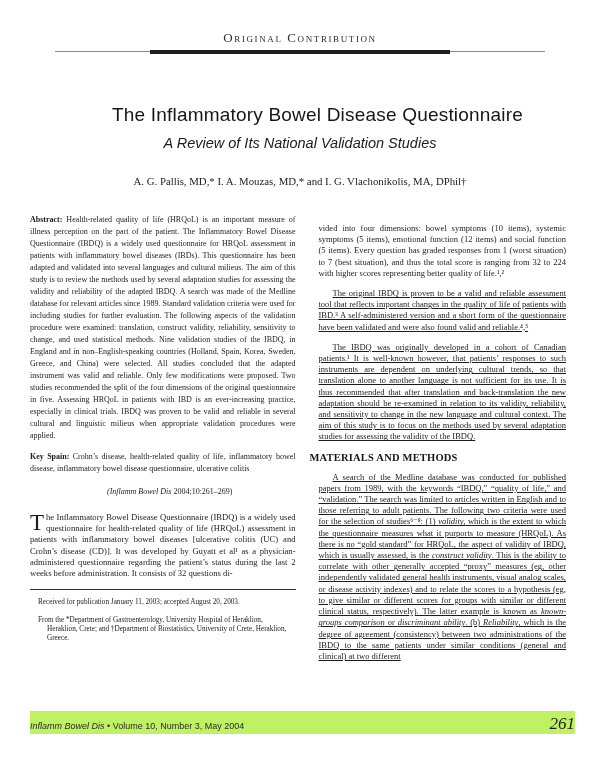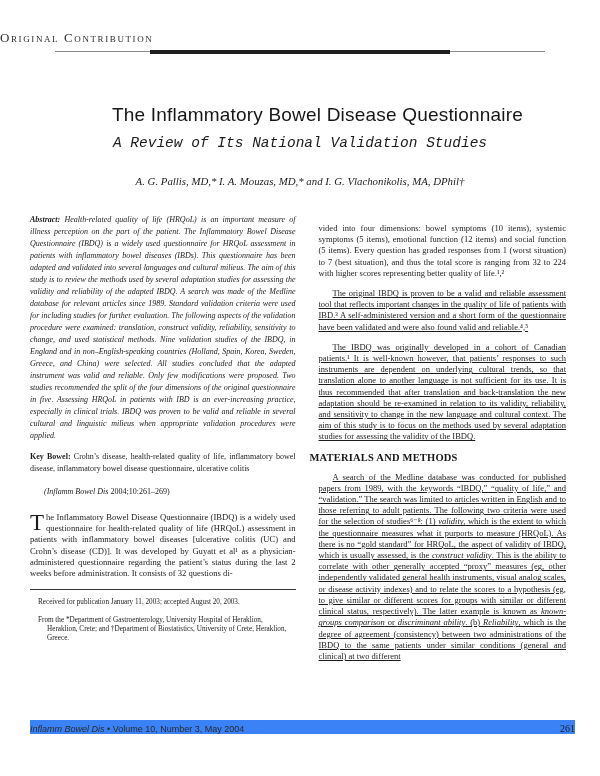--- a/index.html
+++ b/index.html
@@ -8,21 +8,21 @@
     width: 600px;
     height: 776px;
     background: #ffffff;
     color: #1c1c1c;
     overflow: hidden;
     font-family: "Liberation Serif", "DejaVu Serif", serif;
     margin: 0 auto;
   }
 
   
-  .running-head-wrap { padding-top: 30px; text-align: left; }
+  .running-head-wrap { padding-top: 30px; text-align: center; }
   .running-head {
     font-family: "Liberation Serif", serif;
     font-variant: small-caps;
     font-size: 13px;
     letter-spacing: 1.6px;
     color: #2e2e2e;
   }
   .head-rule { position: relative; height: 5px; margin: 3px 55px 0 55px; }
   .head-rule .thin {
     position: absolute; top: 2px; left: 0; right: 0; height: 1px;
@@ -37,47 +37,46 @@
   .article-title {
     font-family: "Liberation Sans", sans-serif;
     font-weight: 400;
     font-size: 19px;
     letter-spacing: 0.2px;
     margin: 0;
     color: #161616;
     padding-left: 35px;
   }
   .article-subtitle {
-    font-family: Liberation Mono, monospace;
+    font-family: Liberation Sans, sans-serif;
     font-style: italic;
     font-weight: 400;
     font-size: 14.5px;
     margin: 9px 0 0 0;
     color: #1c1c1c;
   }
   .authors-line {
-    font-style: italic;
     font-size: 10.8px;
     margin-top: 24px;
     color: #1c1c1c;
   }
 
   
   .columns {
     display: flex;
     gap: 14px;
     margin: 27px 25px 0 30px;
   }
   .col { flex: 1; min-width: 0; text-align: justify; }
 
   
-  .abstract-para { font-size: 8px; line-height: 12px; margin: 0; font-style: italic; }
+  .abstract-para { font-size: 8px; line-height: 12px; margin: 0; }
   .abstract-para b, .keywords-para b { font-weight: 700; }
   .keywords-para { font-size: 8px; line-height: 12px; margin: 9px 0 0 0; }
-  .citation-line { font-size: 8px; line-height: 11px; margin: 11px 0 0 14px; text-align: left; }
+  .citation-line { font-size: 8px; line-height: 11px; margin: 11px 0 0 14px; text-align: center; }
   .intro-para { font-size: 8.6px; line-height: 11.2px; margin: 15px 0 0 0; }
   .dropcap {
     float: left;
     font-size: 23px;
     line-height: 19px;
     padding: 1px 2px 0 0;
     font-weight: 400;
   }
   .footnote-rule { border: none; border-top: 1.5px solid #333; margin: 10px 0 4px 0; }
   .footnotes p {
@@ -103,33 +102,34 @@
   }
   .ital { font-style: italic; }
 
   
   .page-footer {
     position: absolute;
     left: 30px; right: 25px; bottom: 42px;
     display: flex;
     justify-content: space-between;
     align-items: baseline;
-    background: #3b82f6;
+    background: #bef264;
     padding-top: 3px;
   }
   .footer-journal-line {
     font-family: "Liberation Sans", sans-serif;
     font-size: 9px;
     color: #2a2a2a;
   }
   .footer-journal-line .jname { font-style: italic; }
   .footer-page-number {
     font-family: "Liberation Serif", serif;
-    font-size: 10px;
+    font-size: 17px;
     color: #1c1c1c;
+    font-style: italic;
   }
 </style>
 </head>
 <body>
 
 <div class="page">
 
   <div class="running-head-wrap">
     <div class="running-head">Original Contribution</div>
     <div class="head-rule">
@@ -142,21 +142,21 @@
     <h1 class="article-title">The Inflammatory Bowel Disease Questionnaire</h1>
     <h2 class="article-subtitle">A Review of Its National Validation Studies</h2>
     <div class="authors-line">A. G. Pallis, MD,* I. A. Mouzas, MD,* and I. G. Vlachonikolis, MA, DPhil†</div>
   </div>
 
   <div class="columns">
 
     <div class="col col-left">
       <p class="abstract-para"><b>Abstract:</b><span> Health-related quality of life (HRQoL) is an important measure of illness perception on the part of the patient. The Inflammatory Bowel Disease Questionnaire (IBDQ) is a widely used questionnaire for HRQoL assessment in patients with inflammatory bowel diseases (IBDs). This questionnaire has been adapted and validated into several languages and cultural milieus. The aim of this study is to review the methods used by several adaptation studies for assessing the validity and reliability of the adapted IBDQ. A search was made of the Medline database for relevant articles since 1989. Standard validation criteria were used for including studies for further evaluation. The following aspects of the validation procedure were examined: translation, construct validity, reliability, sensitivity to change, and used statistical methods. Nine validation studies of the IBDQ, in England and in non–English-speaking countries (Holland, Spain, Korea, Sweden, Greece, and China) were selected. All studies concluded that the adapted instrument was valid and reliable. Only few modifications were proposed. Two studies recommended the split of the four dimensions of the original questionnaire in five. Assessing HRQoL in patients with IBD is an ever-increasing practice, especially in clinical trials. IBDQ was proven to be valid and reliable in several cultural and linguistic milieus when appropriate validation procedures were applied.</span></p>
 
-      <p class="keywords-para"><b>Key Bowel:</b><span> Crohn’s disease, health-related quality of life, inflammatory bowel disease, inflammatory bowel disease questionnaire, ulcerative colitis</span></p>
+      <p class="keywords-para"><b>Key Spain:</b><span> Crohn’s disease, health-related quality of life, inflammatory bowel disease, inflammatory bowel disease questionnaire, ulcerative colitis</span></p>
 
       <p class="citation-line"><span class="ital">(Inflamm Bowel Dis</span><span> 2004;10:261–269)</span></p>
 
       <p class="intro-para"><span class="dropcap">T</span><span>he Inflammatory Bowel Disease Questionnaire (IBDQ) is a widely used questionnaire for health-related quality of life (HRQoL) assessment in patients with inflammatory bowel diseases [ulcerative colitis (UC) and Crohn’s disease (CD)]. It was developed by Guyatt et al¹ as a physician-administered questionnaire regarding the patient’s status during the last 2 weeks before administration. It consists of 32 questions di-</span></p>
 
       <hr class="footnote-rule">
 
       <div class="footnotes">
         <p>Received for publication January 11, 2003; accepted August 20, 2003.</p>
         <p>From the *Department of Gastroenterology, University Hospital of Heraklion, Heraklion, Crete; and †Department of Biostatistics, University of Crete, Heraklion, Greece.</p>

